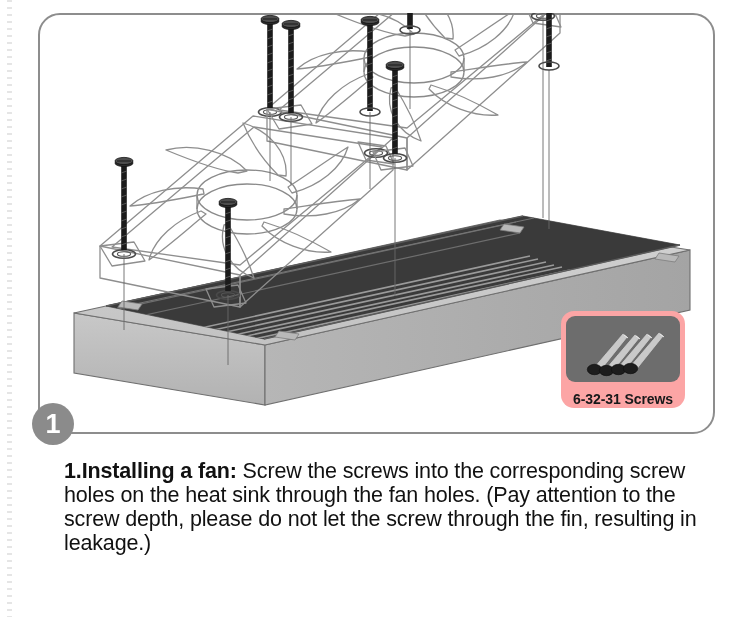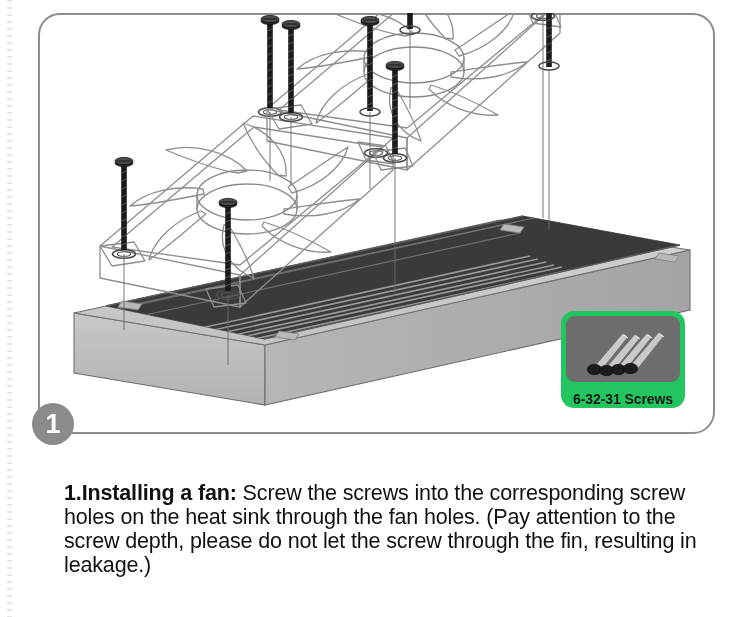--- a/index.html
+++ b/index.html
@@ -71,21 +71,21 @@
     line-height: 1;
   }
 
   
   #parts-inset {
     position: absolute;
     left: 561px;
     top: 311px;
     width: 124px;
     height: 97px;
-    background: #22c55e;
+    background: #fca5a5;
     border-radius: 13px;
     box-sizing: border-box;
     padding: 5px 5px 0 5px;
   }
   #parts-inset-panel {
     width: 114px;
     height: 66px;
     background: #6d6d6d;
     border-radius: 9px;
     position: relative;
@@ -100,21 +100,21 @@
     font-weight: bold;
     color: #17191a;
     font-family: "Liberation Sans", sans-serif;
     letter-spacing: -0.1px;
   }
 
   
   #caption {
     position: absolute;
     left: 64px;
-    top: 481px;
+    top: 459px;
     width: 662px;
     font-size: 21.5px;
     line-height: 1.12;
     color: #111111;
     font-family: "Liberation Sans", sans-serif;
     letter-spacing: -0.15px;
   }
   #caption b {
     font-weight: bold;
   }

